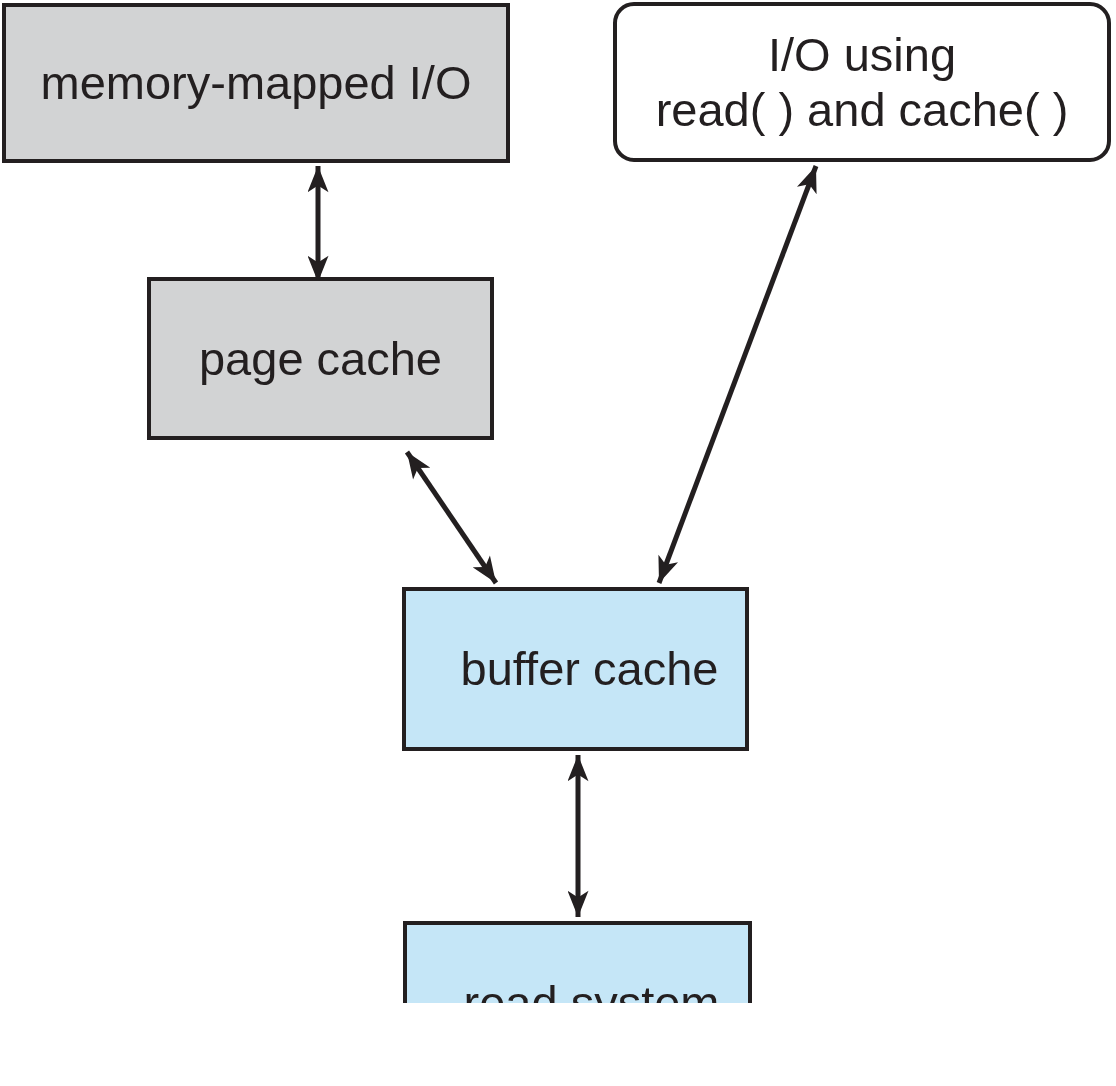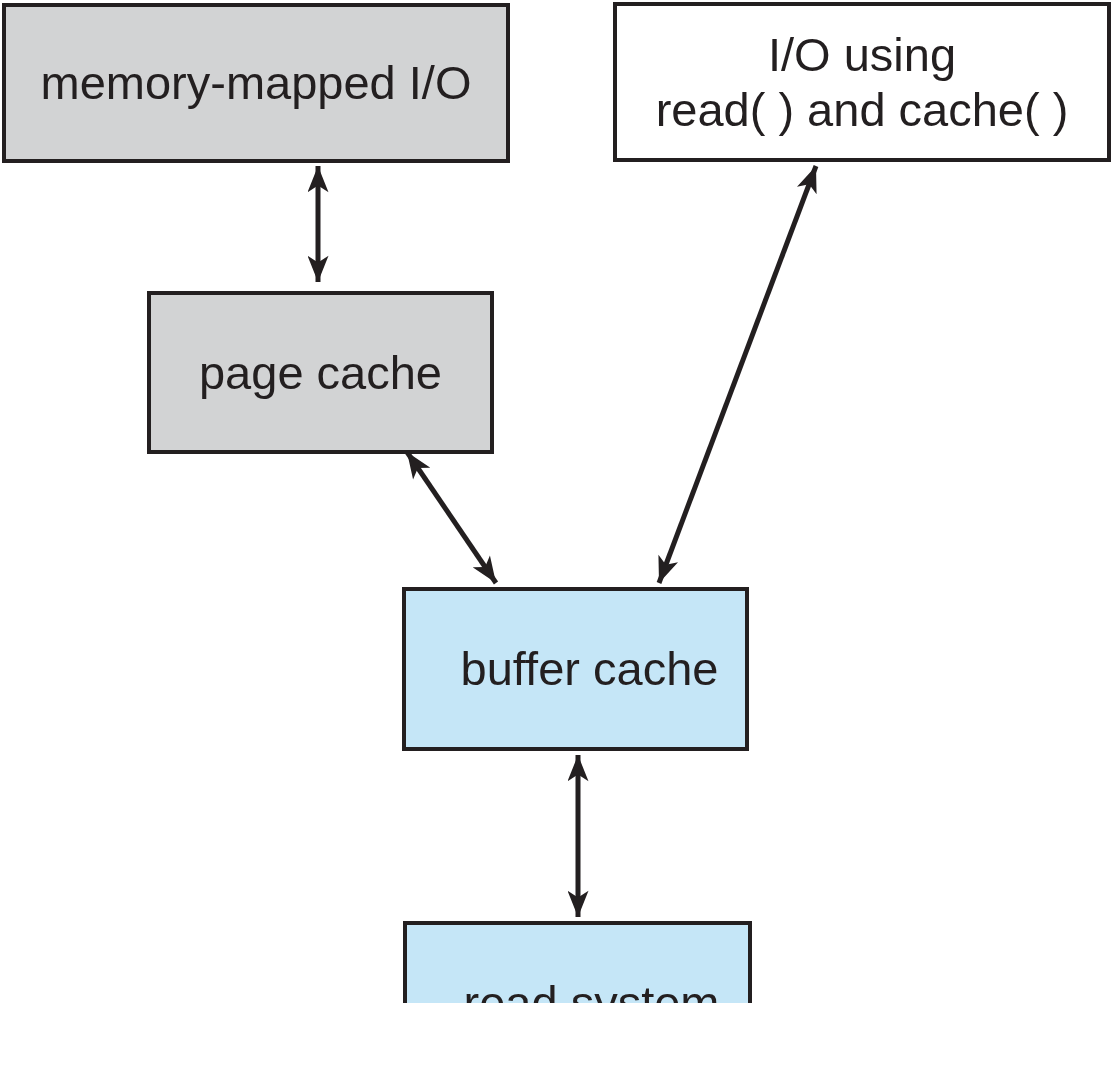--- a/index.html
+++ b/index.html
@@ -24,25 +24,25 @@
     align-items: center;
     justify-content: center;
     flex-direction: column;
     text-align: center;
     font-size: 47px;
     line-height: 1.18;
     letter-spacing: 0px;
   }
   .node.gray  { background: var(--box-gray,  #d2d3d4); }
   .node.blue  { background: var(--box-blue,  #c5e6f7); padding-left: 28px; }
-  .node.white { background: var(--box-white, #ffffff); }
+  .node.white { background: var(--box-white, #ffffff); border-radius: 21px; }
 
   .node-memory-mapped-io { left: 2px;   top: 3px;   width: 508px; height: 160px; }
   .node-io-read-write    { left: 613px; top: 2px;   width: 498px; height: 160px; }
-  .node-page-cache       { left: 147px; top: 291px; width: 347px; height: 163px; }
+  .node-page-cache       { left: 147px; top: 277px; width: 347px; height: 163px; }
   .node-buffer-cache     { left: 402px; top: 587px; width: 347px; height: 164px; }
   .node-file-system      { left: 403px; top: 921px; width: 349px; height: 163px; }
 
   svg.arrows {
     position: absolute;
     left: 0;
     top: 0;
     width: 1116px;
     height: 1086px;
     pointer-events: none;

